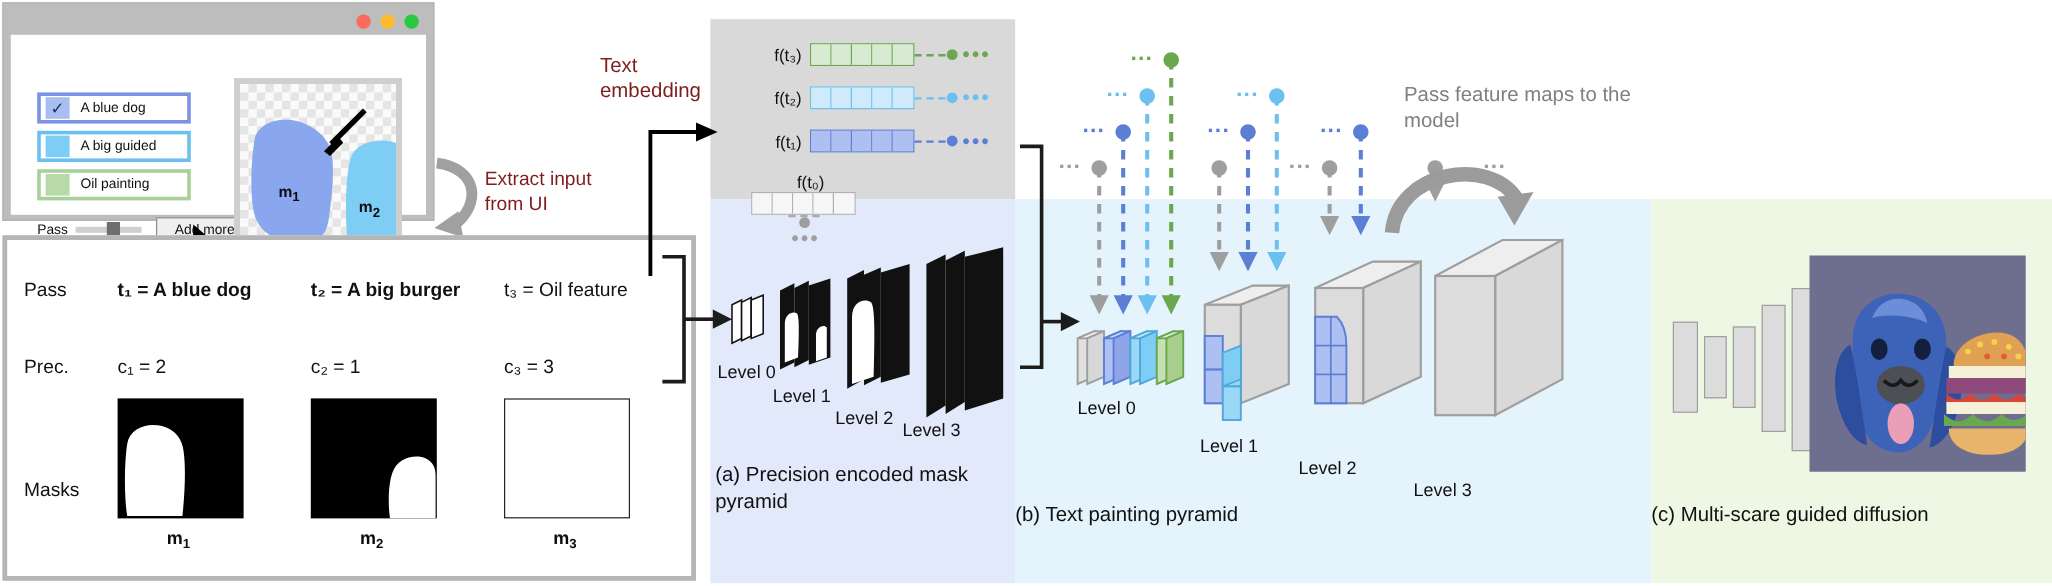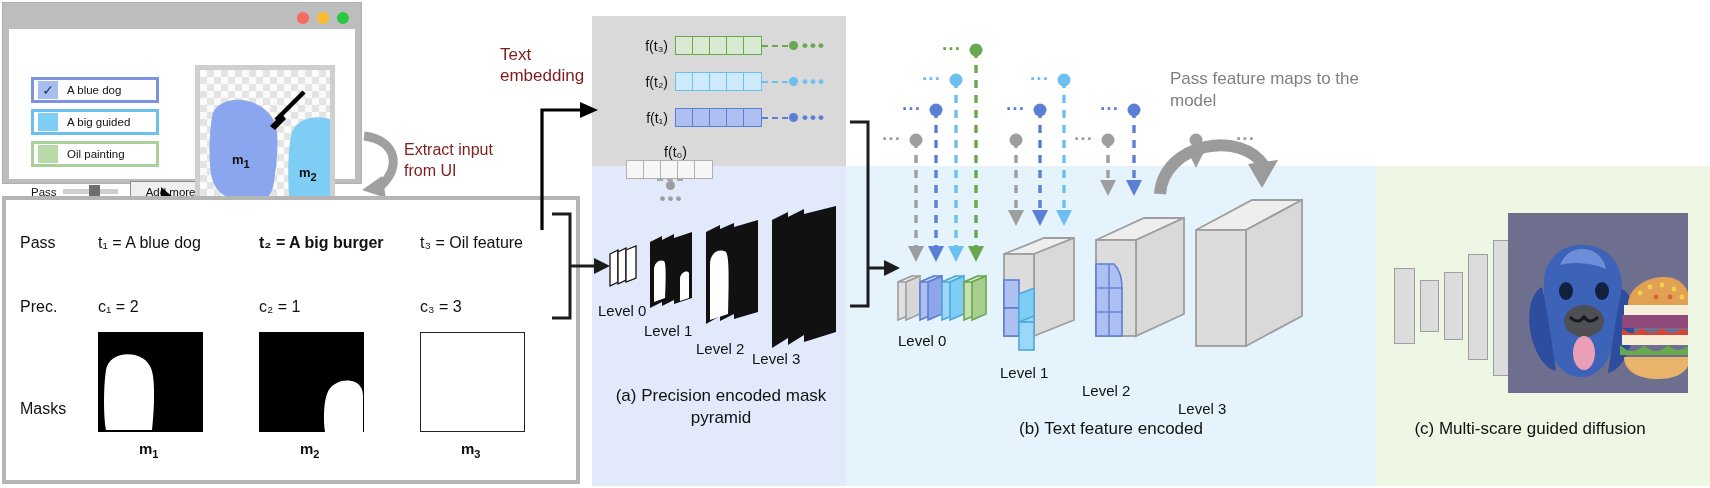--- a/index.html
+++ b/index.html
@@ -72,21 +72,21 @@
   .fvec span:last-child{border-right:none;}
   .dashline{width:26px;height:0;border-top:2.2px dashed;margin-left:0;}
   .enddot{width:9px;height:9px;border-radius:50%;margin-left:1px;}
   .trail{margin-left:4px;font-size:17px;letter-spacing:2px;line-height:1;font-weight:bold;}
 
   #text-embed-caption{position:absolute;left:500px;top:44px;width:86px;text-align:left;
        font-size:17px;color:#7f1d1d;line-height:1.25;}
 
   
   .lvl{position:absolute;font-size:15px;color:#111;white-space:nowrap;}
-  .sec-caption{position:absolute;text-align:center;font-size:17px;color:#111;line-height:1.3;}
+  .sec-caption{position:absolute;font-size:17px;color:#111;line-height:1.3;}
 
   
   .unet-bar{position:absolute;background:#dcdcdc;border:1.6px solid #9e9e9e;box-sizing:border-box;}
   #gen-image{position:absolute;left:1508px;top:213px;width:180px;height:180px;overflow:hidden;
              background:#6e6f8e;}
 
   #pass-caption{position:absolute;left:1170px;top:68px;width:190px;font-size:17px;color:#808080;
                 line-height:1.3;}
   #extract-caption{position:absolute;left:404px;top:140px;width:124px;font-size:16px;color:#7f1d1d;
                 line-height:1.3;}
@@ -154,21 +154,21 @@
   <path d="M8,8 C42,12 46,42 22,60" stroke="#a0a0a0" stroke-width="9" fill="none"></path>
   <polygon points="26,48 30,70 6,62" fill="#a0a0a0"></polygon>
 </svg>
 <div id="extract-caption">Extract input from UI</div>
 
 <div class="abs" id="spec-panel">
   <div class="row-label" style="left:14px;top:34px;">Pass</div>
   <div class="row-label" style="left:14px;top:98px;">Prec.</div>
   <div class="row-label" style="left:14px;top:160px;margin-top:40px;">Masks</div>
 
-  <div class="col-text" style="left:92px;top:34px;">t₁ = A blue dog</div>
+  <div class="col-text" style="left:92px;top:34px;font-weight:bold;">t₁ = A blue dog</div>
   <div class="col-text" style="left:253px;top:34px;font-weight:bold;">t₂ = A big burger</div>
   <div class="col-text" style="left:414px;top:34px;">t₃ = Oil feature</div>
 
   <div class="col-text" style="left:92px;top:98px;">c₁ = 2</div>
   <div class="col-text" style="left:253px;top:98px;">c₂ = 1</div>
   <div class="col-text" style="left:414px;top:98px;">c₃ = 3</div>
 
   <div class="mask-box" style="left:92px;top:132px;">
     <svg width="105" height="100">
         <path d="M8,38 C10,25 24,20 37,23 C49,26 54,35 55,44
@@ -413,21 +413,21 @@
 <svg class="abs" style="left:1192px;top:200px;" width="140" height="168">
   <polygon points="4,30 60,0 110,0 54,30" fill="#eeeeee" stroke="#9e9e9e" stroke-width="1.8"></polygon>
   <polygon points="54,30 110,0 110,116 54,146" fill="#d9d9d9" stroke="#9e9e9e" stroke-width="1.8"></polygon>
   <rect x="4" y="30" width="50" height="116" fill="#dcdcdc" stroke="#9e9e9e" stroke-width="1.8"></rect>
 </svg>
 
 <div class="lvl" style="left:898px;top:332px;">Level 0</div>
 <div class="lvl" style="left:1000px;top:364px;">Level 1</div>
 <div class="lvl" style="left:1082px;top:382px;">Level 2</div>
 <div class="lvl" style="left:1178px;top:400px;">Level 3</div>
-<div class="sec-caption" style="left:846px;top:418px;width:530px;">(b) Text feature encoded</div>
+<div class="sec-caption" style="left:846px;top:418px;width:530px;">(b) Text painting pyramid</div>
 
 <div id="pass-caption">Pass feature maps to the model</div>
 <svg class="abs" style="left:1152px;top:126px;" width="140" height="74">
   <path d="M8,68 C12,16 90,4 112,40" stroke="#9b9b9b" stroke-width="12" fill="none"></path>
   <polygon points="96,38 126,34 110,62" fill="#9b9b9b"></polygon>
 </svg>
 
 <div class="unet-bar" style="left:1394px;top:268px;width:21px;height:76px;"></div>
 <div class="unet-bar" style="left:1420px;top:280px;width:19px;height:52px;"></div>
 <div class="unet-bar" style="left:1444px;top:272px;width:19px;height:68px;"></div>

